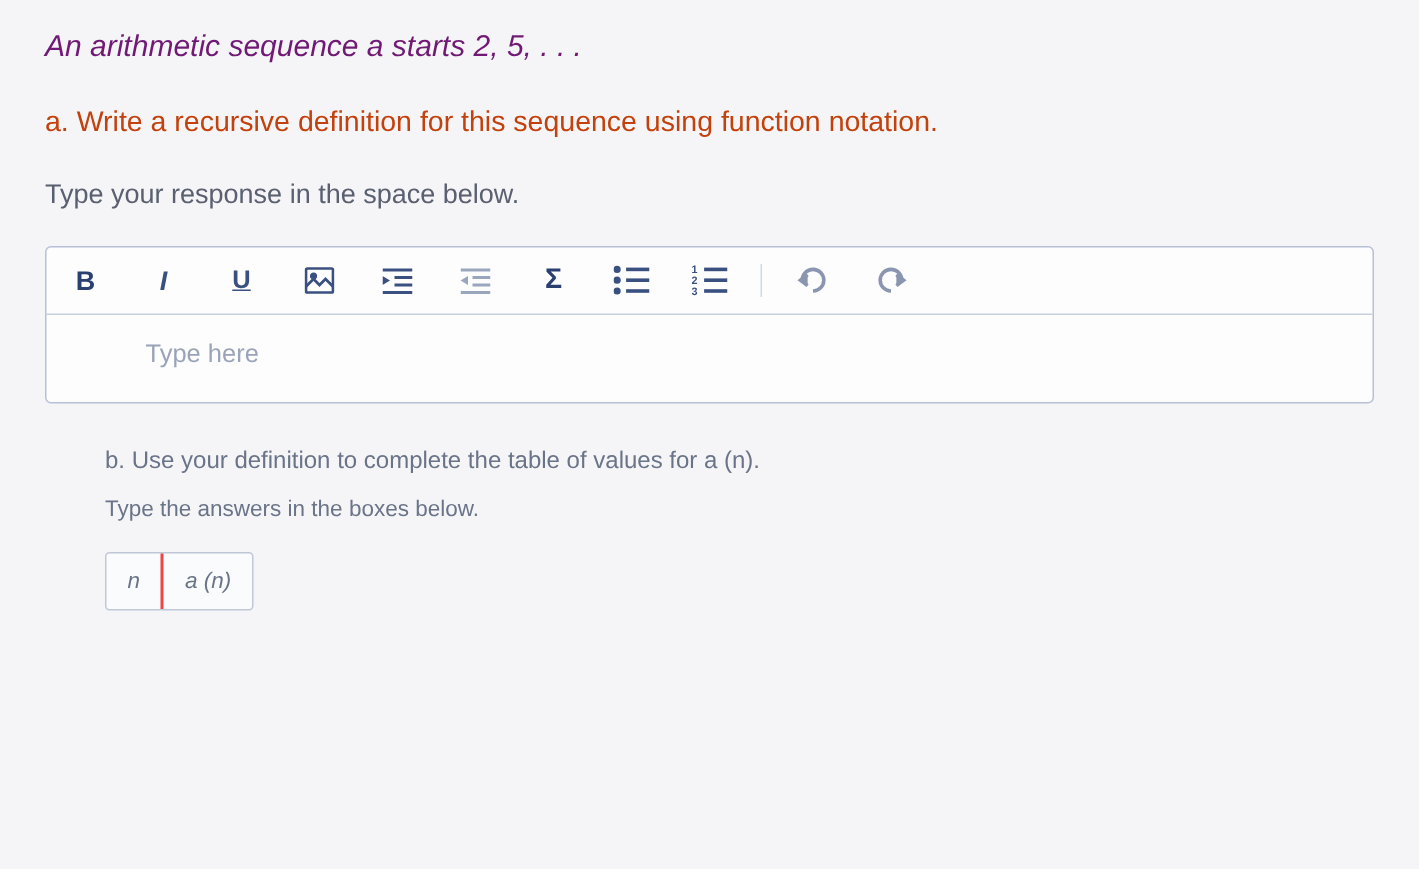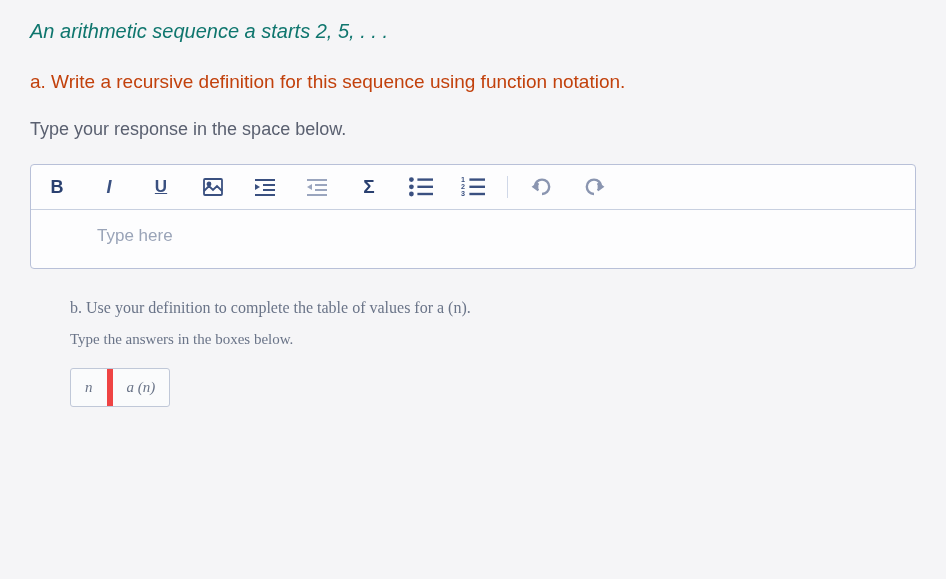--- a/index.html
+++ b/index.html
@@ -11,21 +11,21 @@
       font-family: -apple-system, BlinkMacSystemFont, 'Segoe UI', Arial, sans-serif;
       background: #f5f5f7;
       color: #4a5060;
       width: 946px;
       height: 579px;
       padding: 20px 30px;
       overflow: hidden;
     }
     .problem-intro {
       font-size: 20px;
-      color: #0f766e;
+      color: #701a75;
       margin-bottom: 28px;
       font-style: italic;
     }
     .part-a {
       font-size: 19px;
       color: #c2410c;
       margin-bottom: 26px;
     }
     .instruction {
       font-size: 18px;
@@ -99,21 +99,20 @@
       padding: 16px 18px 22px;
       min-height: 56px;
     }
     .placeholder {
       color: #9aa4b8;
       font-size: 17px;
       margin-left: 48px;
     }
     .sub-part {
       padding-left: 40px;
-      font-family: Liberation Serif, serif;
     }
     .part-b {
       font-size: 16px;
       color: #6a7488;
       margin-bottom: 14px;
     }
     .instruction-b {
       font-size: 15px;
       color: #6a7488;
       margin-bottom: 20px;
@@ -124,21 +123,21 @@
       border-radius: 3px;
       background: #fafbfc;
     }
     .table-cell {
       padding: 10px 14px;
       font-size: 15px;
       color: #6a7488;
       font-style: italic;
     }
     .table-cell + .table-cell {
-      border-left: 6px solid #ef4444;
+      border-left: 2px solid #ef4444;
     }
   </style>
 </head>
 <body>
 
 <div class="problem-intro">An arithmetic sequence a starts 2, 5, . . .</div>
 
 <div class="part-a">a. Write a recursive definition for this sequence using function notation.</div>
 
 <div class="instruction">Type your response in the space below.</div>

